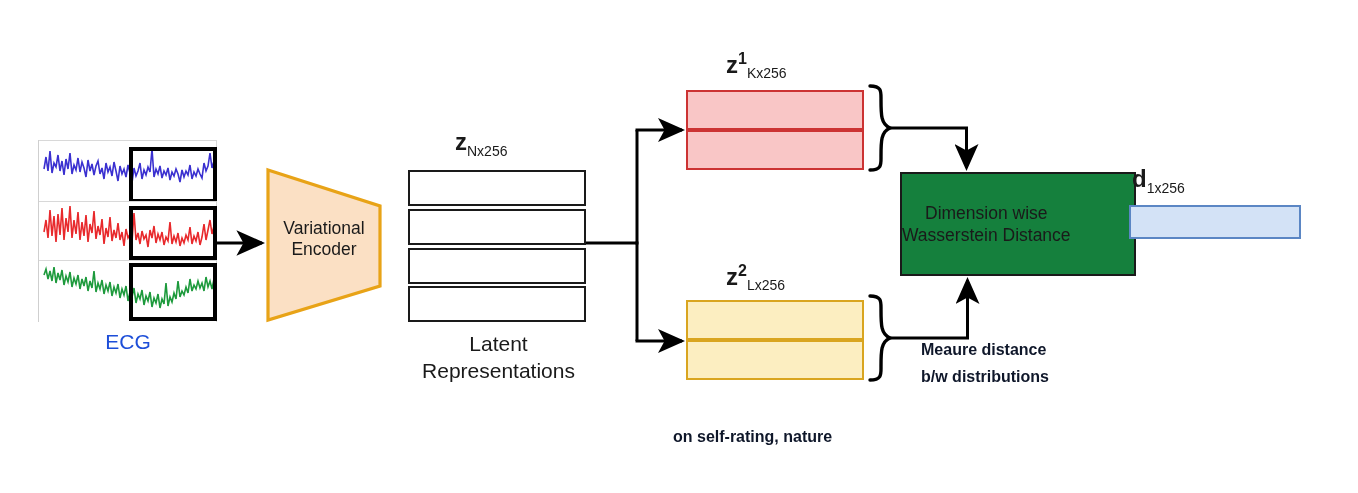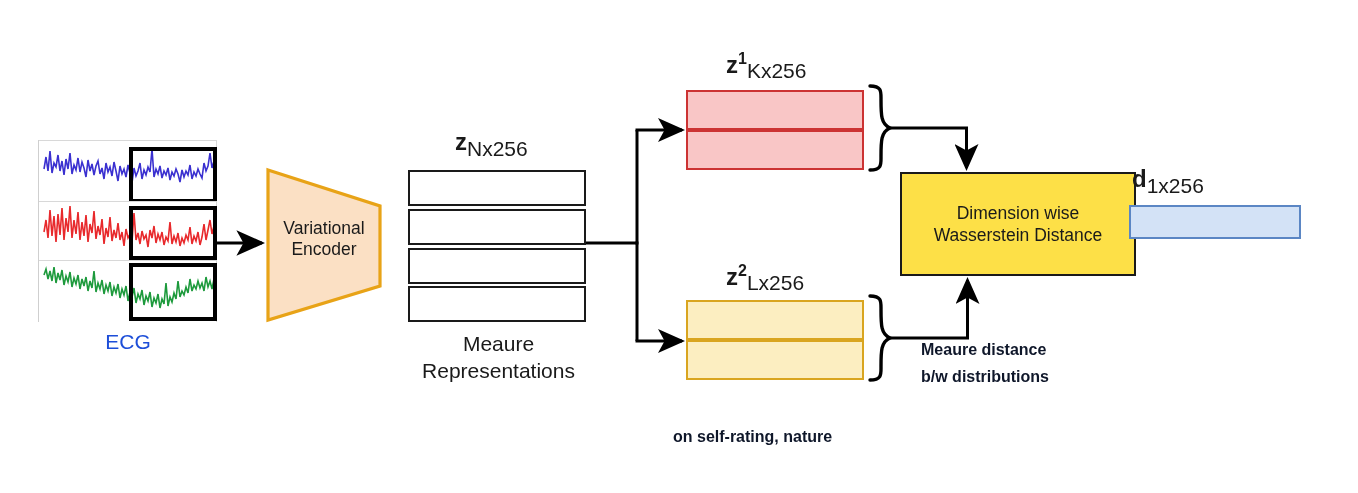--- a/index.html
+++ b/index.html
@@ -84,23 +84,23 @@
   }
   #z1-box { left: 686px; top: 90px; }
   #z1-box .group-bar { border-color: #cc3333; background: #f9c6c6; }
   #z2-box { left: 686px; top: 300px; }
   #z2-box .group-bar { border-color: #d9a520; background: #fceec1; }
 
   
   #wasserstein-box {
     left: 900px; top: 172px; width: 236px; height: 104px;
     border: 2px solid #1a1a1a;
-    background: #fde047;
-    box-sizing: border-box;
-    display: flex; align-items: center; justify-content: center;
+    background: #15803d;
+    box-sizing: border-box;
+    display: flex; align-items: center; justify-content: flex-start;
   }
   #wasserstein-label {
     text-align: center;
     font-size: 17.5px;
     line-height: 22px;
     color: #1a1a1a;
   }
 
   
   #d-box {
@@ -116,21 +116,21 @@
     font-size: 23px;
     color: #1a1a1a;
     white-space: nowrap;
   }
   .mathlabel .base { font-weight: bold; font-size: 24px; }
   .mathlabel .sup {
     font-weight: bold; font-size: 16px;
     vertical-align: super; letter-spacing: 0;
   }
   .mathlabel .sub {
-    font-size: 21px; font-weight: normal;
+    font-size: 14px; font-weight: normal;
     vertical-align: sub;
   }
   #z1-label { left: 726px; top: 50px; }
   #z2-label { left: 726px; top: 262px; }
   #zn-label { left: 455px; top: 128px; }
   #d-label  { left: 1132px; top: 165px; }
 
   
   .annot {
     position: absolute;
@@ -195,21 +195,21 @@
   </div>
 
   <div class="abs" id="latent-stack">
     <div class="latent-bar" style="top:0px;"></div>
     <div class="latent-bar" style="top:39px;"></div>
     <div class="latent-bar" style="top:78px;"></div>
     <div class="latent-bar" style="top:116px;"></div>
   </div>
 
   <div class="abs" id="latent-caption">
-    <span>Meaure</span><br>
+    <span>Latent</span><br>
     <span>Representations</span>
   </div>
 
   <div class="mathlabel" id="z1-label">
     <span class="base">z</span><span class="sup">1</span><span class="sub">Kx256</span>
   </div>
 
   <div class="group-box" id="z1-box">
     <div class="group-bar" style="top:0px;"></div>
     <div class="group-bar" style="top:40px;"></div>

